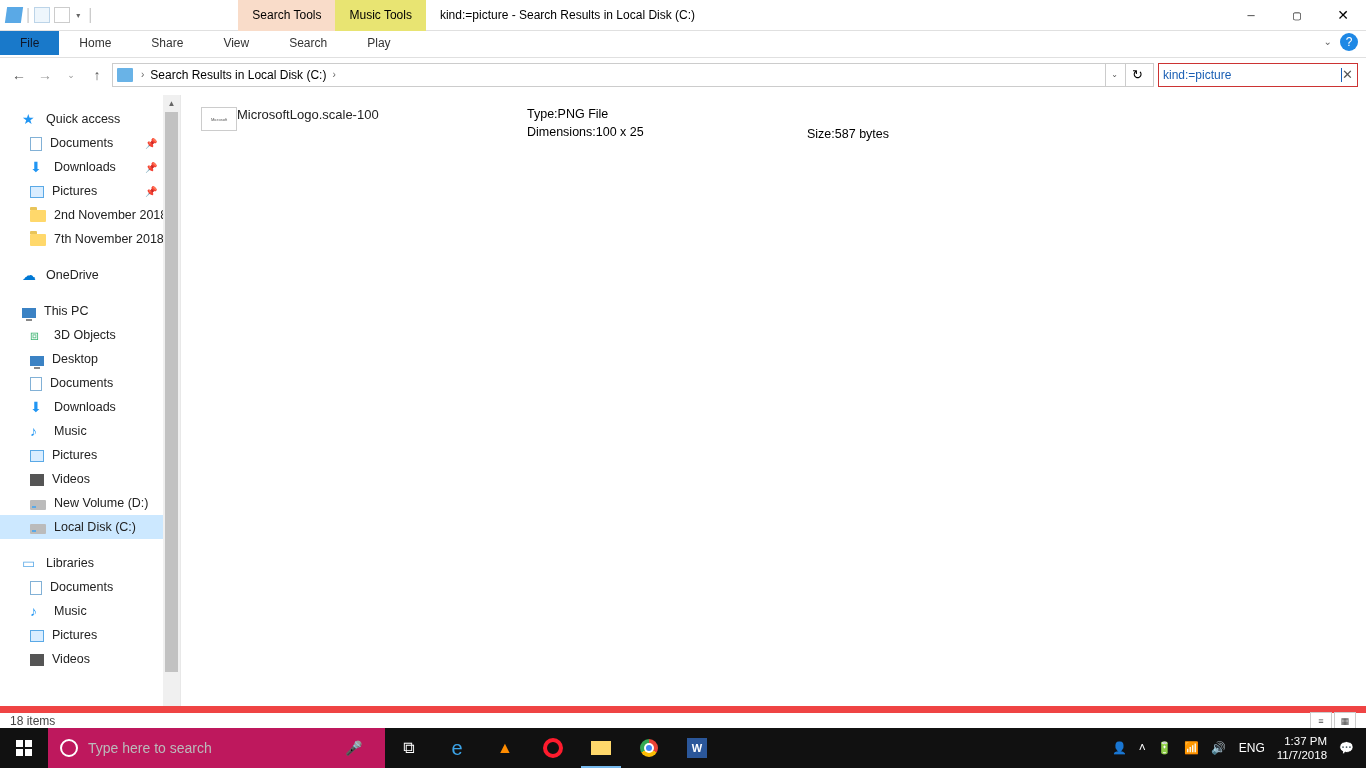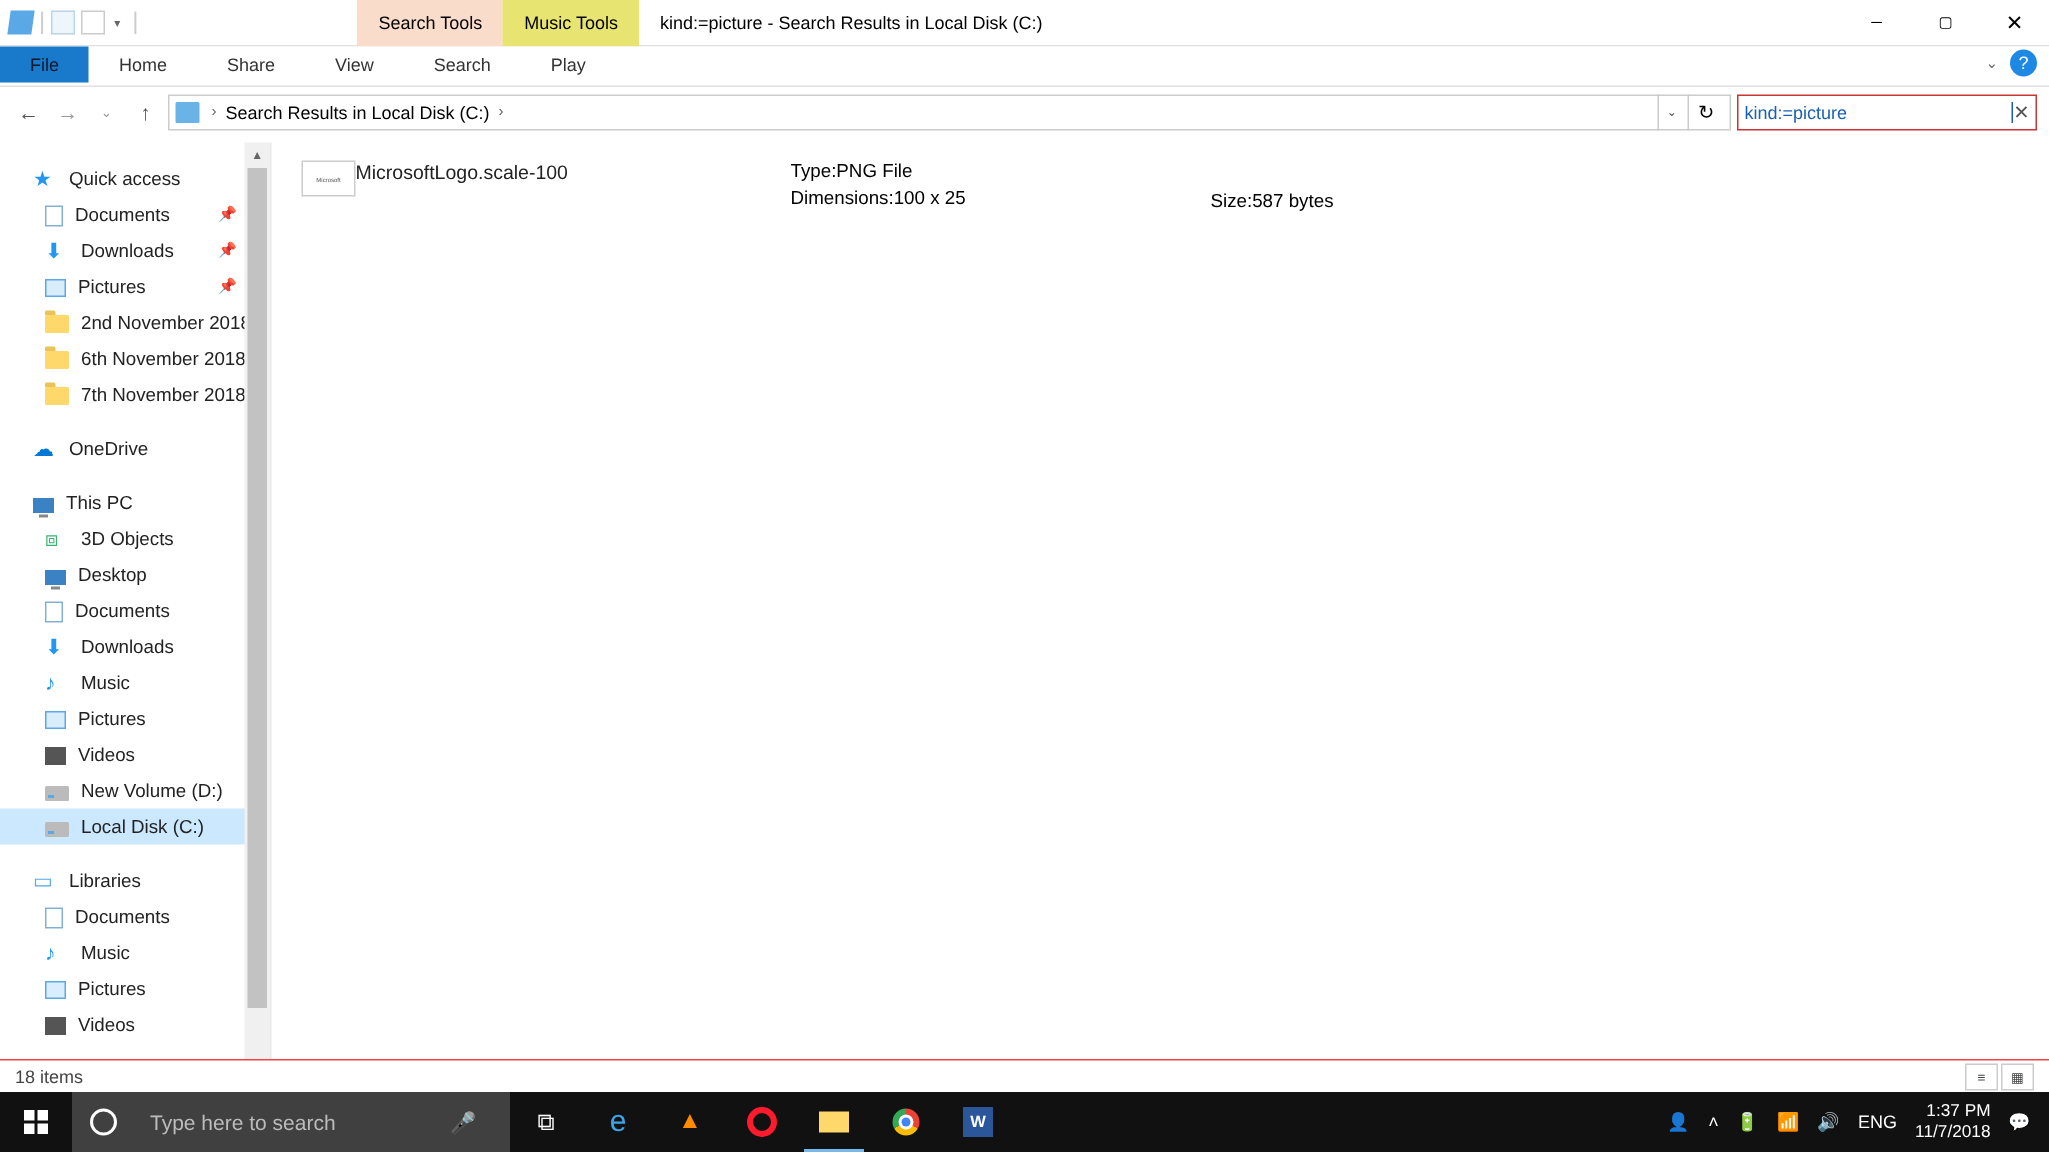--- a/index.html
+++ b/index.html
@@ -68,27 +68,27 @@
 .nav .spacer { height: 12px; }
 
 .content { flex: 1; position: relative; }
 .result { display: flex; padding: 8px 20px; font-size: 12.5px; }
 .result .thumb { width: 36px; height: 24px; border: 1px solid #ccc; background:#fff; display:flex; align-items:center; justify-content:center; font-size:4px; color:#555; margin-top:4px;}
 .result .name { font-size: 13px; color: #222; width: 290px; padding-top:4px;}
 .result .col { display: flex; flex-direction: column; gap: 4px; padding-top:4px;}
 .result .col.mid { width: 280px; }
 .result .col.right { width: 180px; justify-content: flex-end;}
 
-.statusbar { position: absolute; bottom: 40px; left: 0; right: 0; height: 22px; border-top: 1px solid #ef4444; display: flex; align-items: center; padding: 0 10px; font-size: 12px; color: #444; background:#fff;}
+.statusbar { position: absolute; bottom: 40px; left: 0; right: 0; height: 22px; border-top: 7px solid #ef4444; display: flex; align-items: center; padding: 0 10px; font-size: 12px; color: #444; background:#fff;}
 .statusbar .view-btns { margin-left: auto; display: flex; gap: 2px; }
 .statusbar .view-btns div { width: 22px; height: 18px; border: 1px solid #ccc; display:flex; align-items:center; justify-content:center; font-size:9px;}
 
 .taskbar { position: absolute; bottom: 0; left: 0; right: 0; height: 40px; background: #111; display: flex; align-items: center; color: #fff; }
 .taskbar .start { width: 48px; height: 40px; display: flex; align-items: center; justify-content: center; }
-.taskbar .search { display: flex; align-items: center; background: #404040; height: 40px; width: 292px; gap: 22px; padding: 0 12px; color: #bbb; font-size: 14px; }
+.taskbar .search { display: flex; align-items: center; background: #be185d; height: 40px; width: 337px; gap: 10px; padding: 0 12px; color: #bbb; font-size: 14px; }
 .taskbar .tb-icon { width: 48px; height: 40px; display: flex; align-items: center; justify-content: center; position: relative;}
 .taskbar .tb-icon.active:after { content:""; position:absolute; bottom:0; left:4px; right:4px; height:2px; background:#76b9ed;}
 .taskbar .tray { margin-left: auto; display: flex; align-items: center; gap: 12px; padding: 0 12px; font-size: 12px; }
 .taskbar .tray .clock { text-align: right; font-size: 11.5px; line-height: 14px; }
 .taskbar .mic{ margin-left:auto; margin-right:10px;}
 </style>
 </head>
 <body>
 
 <div class="titlebar">
@@ -165,24 +165,20 @@
         <span class="ico pic"></span>
         <span>Pictures</span>
         <span class="pin">📌</span>
       </div>
     <div class="item">
         <span class="ico folder folder-yellow"></span>
         <span>2nd November 2018</span>
       </div>
     <div class="item">
         <span class="ico folder folder-yellow"></span>
-        <span>6th November 2018</span>
-      </div>
-    <div class="item">
-        <span class="ico folder folder-yellow"></span>
         <span>7th November 2018</span>
       </div>
     <div class="spacer"></div>
     <div class="item top">
         <span class="ico onedrive">☁</span>
         <span>OneDrive</span>
       </div>
     <div class="spacer"></div>
     <div class="item top">
         <span class="ico monitor"></span>

